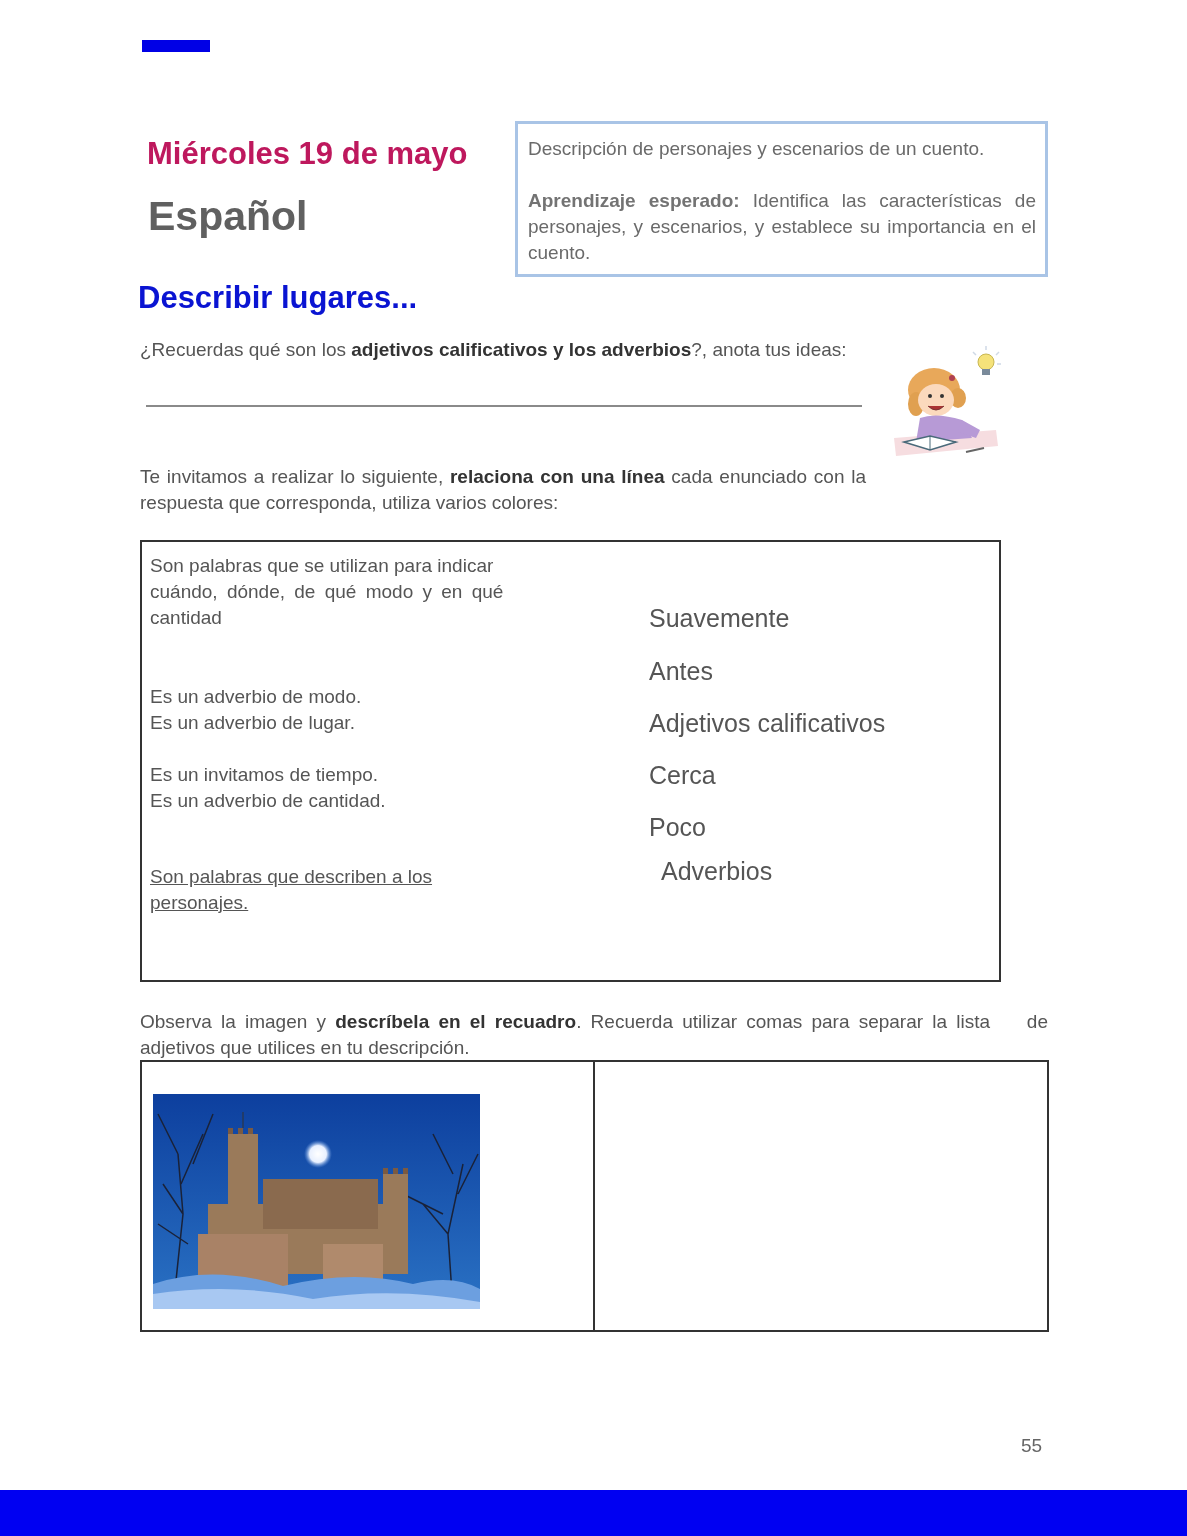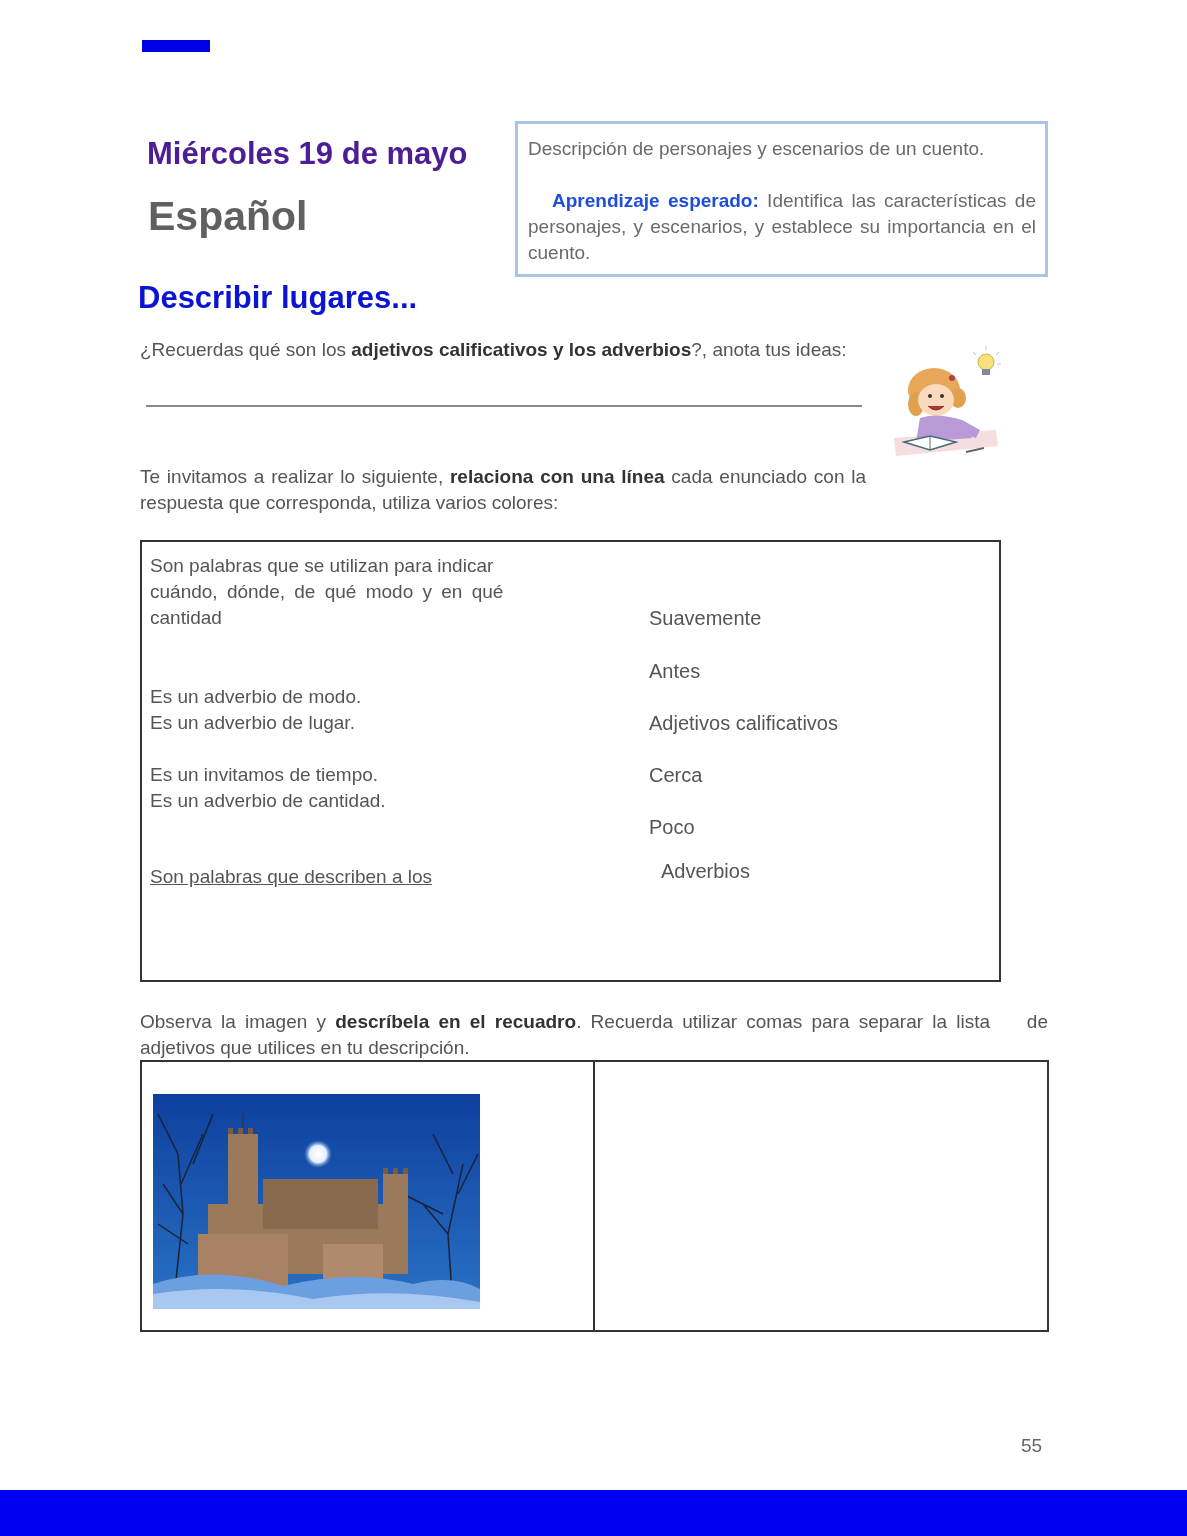--- a/index.html
+++ b/index.html
@@ -1,35 +1,35 @@
 <!DOCTYPE html>
 <html><head>
   <meta charset="utf-8">
   <style>
     * { box-sizing: border-box; margin: 0; padding: 0; }
     html, body { width: 1187px; height: 1536px; background: #ffffff; overflow: hidden; }
     body { position: relative; font-family: "Liberation Sans", "DejaVu Sans", sans-serif; color: #555555; }
     .abs { position: absolute; }
     .top-bar { left: 142px; top: 40px; width: 68px; height: 12px; background: #0000e6; }
-    .date-title { left: 147px; top: 136px; font-size: 31px; font-weight: bold; color: #4c1d95; letter-spacing: 0px; white-space: nowrap; }
+    .date-title { left: 147px; top: 136px; font-size: 31px; font-weight: bold; color: #be185d; letter-spacing: 0px; white-space: nowrap; }
     .subject-title { left: 148px; top: 193px; font-size: 41px; font-weight: bold; color: #606060; white-space: nowrap; }
     .info-box { left: 515px; top: 121px; width: 533px; height: 156px; border: 3px solid #a9c4e6; padding: 12px 9px 0 10px; font-size: 19px; line-height: 26px; color: #6a6a6a; text-align: justify; }
     .info-box p + p { margin-top: 26px; }
-    .info-box b { color: #1d4ed8; margin-left: 24px; }
+    .info-box b { color: #737373; }
     .section-title { left: 138px; top: 280px; font-size: 31px; font-weight: bold; color: #0a14d2; white-space: nowrap; }
     .para { font-size: 19px; line-height: 26px; color: #555; text-align: justify; }
     .para b { color: #333; }
     .p1 { left: 140px; top: 337px; width: 726px; }
     .answer-line { left: 146px; top: 405px; width: 716px; height: 2px; background: #8a8a8a; }
     .girl { left: 886px; top: 338px; width: 122px; height: 128px; }
     .p2 { left: 140px; top: 464px; width: 726px; }
     .match-box { left: 140px; top: 540px; width: 861px; height: 442px; border: 2px solid #333; }
     .left-col { position: absolute; left: 8px; top: 11px; width: 410px; font-size: 19px; line-height: 26px; color: #555; }
     .left-col .item { position: absolute; left: 0; white-space: nowrap; }
-    .right-col .opt { position: absolute; left: 507px; font-size: 20px; line-height: 26px; color: #555; white-space: nowrap; }
+    .right-col .opt { position: absolute; left: 507px; font-size: 25px; line-height: 26px; color: #555; white-space: nowrap; }
     .p3 { left: 140px; top: 1009px; width: 908px; }
     .desc-table { left: 140px; top: 1060px; width: 909px; height: 272px; border: 2px solid #333; display: flex; }
     .desc-cell-left { width: 453px; height: 100%; border-right: 2px solid #333; position: relative; }
     .desc-cell-right { flex: 1; height: 100%; }
     .castle { position: absolute; left: 11px; top: 32px; width: 327px; height: 215px; overflow: hidden; }
     .page-num { left: 1021px; top: 1435px; font-size: 19px; color: #666; }
     .bottom-bar { left: 0; top: 1490px; width: 1187px; height: 46px; background: #0000f2; }
   </style>
 </head>
 <body>
@@ -92,20 +92,21 @@
       <div>Son palabras que se utilizan para indicar</div>
       <div style="word-spacing:4px;">cuándo,  dónde,  de  qué  modo  y  en  qué</div>
       <div>cantidad</div>
     </div>
     <div class="item" style="top:131px;">Es un adverbio de modo.</div>
     <div class="item" style="top:157px;">Es un adverbio de lugar.</div>
     <div class="item" style="top:209px;">Es un invitamos de tiempo.</div>
     <div class="item" style="top:235px;">Es un adverbio de cantidad.</div>
     <div class="item" style="top:311px;text-decoration:underline;">
       <div>Son palabras que describen a los</div>
+      <div>personajes.</div>
     </div>
   </div>
   <div class="right-col">
     <div class="opt" style="top:63px;">Suavemente</div>
     <div class="opt" style="top:116px;">Antes</div>
     <div class="opt" style="top:168px;">Adjetivos calificativos</div>
     <div class="opt" style="top:220px;">Cerca</div>
     <div class="opt" style="top:272px;">Poco</div>
     <div class="opt" style="top:316px;margin-left:12px;">Adverbios</div>
   </div>

